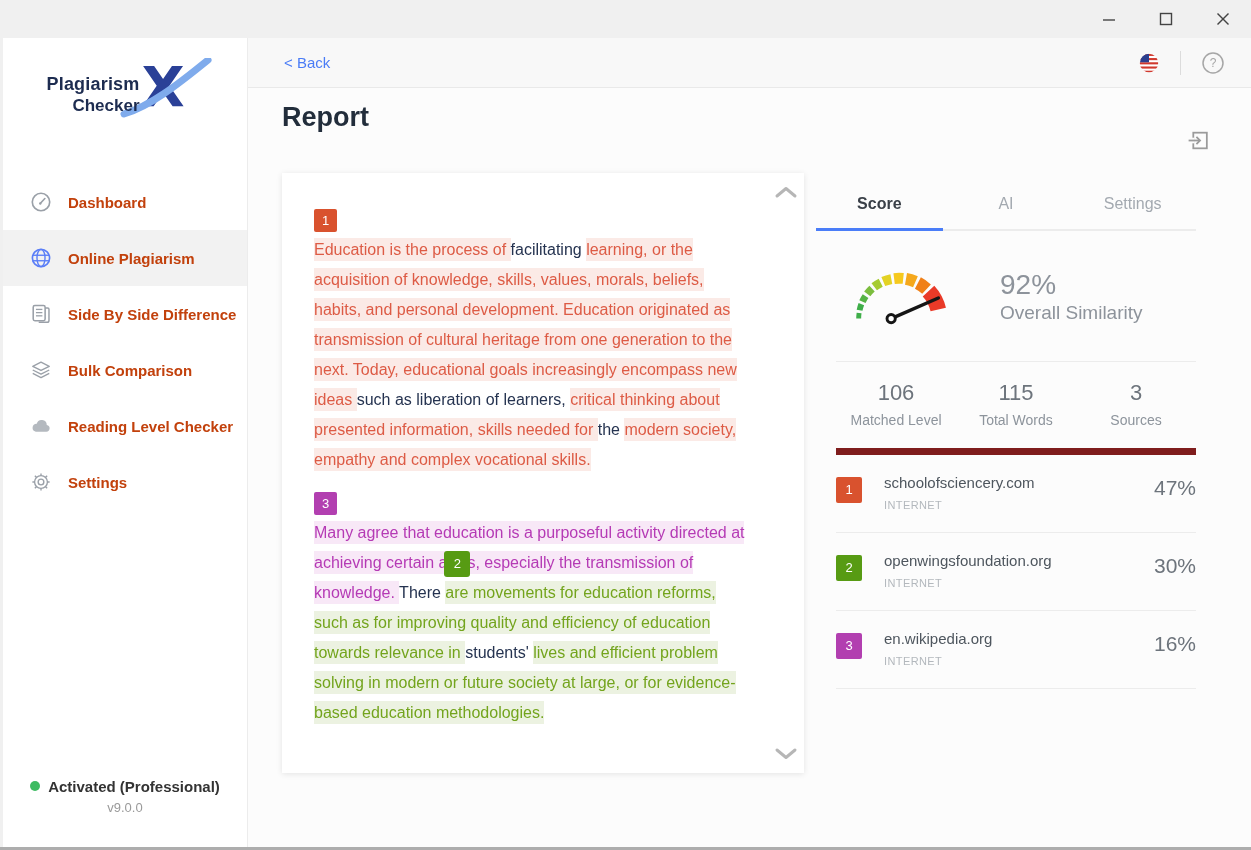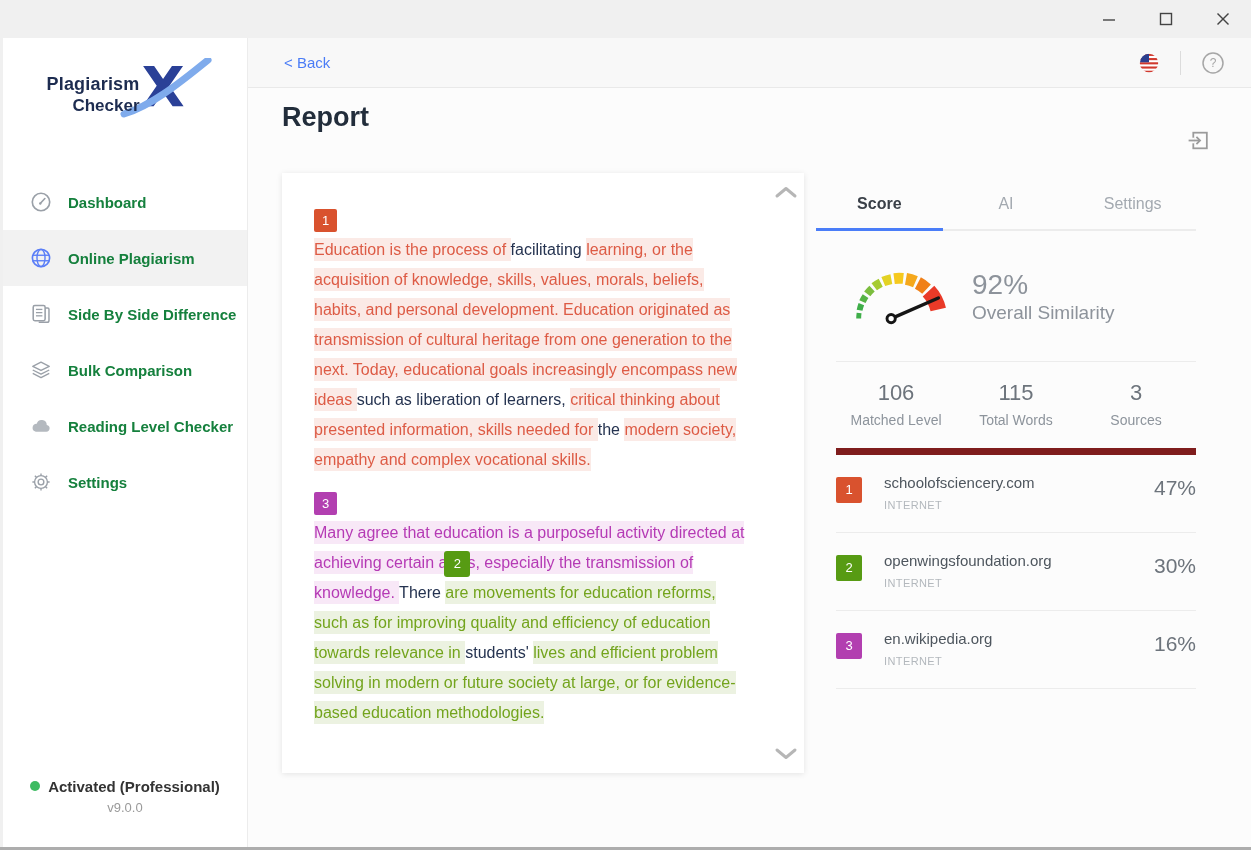--- a/index.html
+++ b/index.html
@@ -19,21 +19,21 @@
   .logo-text {text-align:right; margin-top:16px; position:relative; z-index:2;}
   .logo-line1 {font-size:18px; font-weight:bold; color:#1d2c50; letter-spacing:0.2px;}
   .logo-line2 {font-size:17px; font-weight:bold; color:#1d2c50; margin-top:1px;}
   .logo-x {position:relative; width:70px; height:62px; margin-left:-6px;}
   .logo-x-letter {font-family:"DejaVu Sans",sans-serif; font-size:56px; font-weight:bold; color:#2a4097; line-height:58px; display:block; padding-left:8px;}
   .logo-swoosh {position:absolute; left:-14px; top:0;}
   .menu {margin-top:32px;}
   .menu-item {height:56px; display:flex; align-items:center; padding-left:26px; cursor:pointer;}
   .menu-item.active {background:#f2f2f2;}
   .mi-icon {width:24px; display:flex; justify-content:center;}
-  .mi-label {margin-left:15px; font-size:15px; font-weight:600; color:#15803d;}
+  .mi-label {margin-left:15px; font-size:15px; font-weight:600; color:#c2410c;}
   .side-footer {position:absolute; bottom:32px; width:100%; text-align:center;}
   .status-line {font-size:15px; font-weight:bold; color:#333;}
   .status-dot {display:inline-block; width:10px; height:10px; border-radius:50%; vertical-align:1px; margin-right:8px;}
   .version {font-size:13px; color:#9a9a9a; margin-top:5px;}
 
   
   .main {flex:1; display:flex; flex-direction:column; background:#fcfcfc;}
   .main-header {height:50px; background:#f8f8f8; border-bottom:1px solid #e9e9e9; display:flex; align-items:center; justify-content:space-between; padding:0 26px 0 36px; flex-shrink:0;}
   .back {color:#4a7cf6; font-size:15px; cursor:pointer;}
   .header-right {display:flex; align-items:center; gap:20px;}
@@ -57,21 +57,21 @@
   .ibadge {display:inline-block; width:26px; height:26px; line-height:26px; text-align:center; color:#fff; font-size:13px; border-radius:3px; vertical-align:middle; position:relative; z-index:1; margin:0 -3px; cursor:pointer;}
   .bg-red {background:var(--red);} .bg-green {background:var(--green);} .bg-purple {background:var(--purple);}
   .scroll-chevron {position:absolute; right:5px; cursor:pointer; line-height:0;}
   .scroll-chevron.up {top:12px;} .scroll-chevron.down {bottom:12px;}
 
   
   .right-panel {width:380px; margin-left:12px; padding-top:9px;}
   .tabs {display:flex;}
   .tab {flex:1; text-align:center; font-size:16px; color:#a3a9b0; padding:13px 0 16px; border-bottom:2px solid #ececec; cursor:pointer;}
   .tab.active {color:#3a4048; font-weight:bold; border-bottom:3px solid var(--accent-blue); padding-bottom:15px;}
-  .score-section {display:flex; align-items:center; gap:12px; padding:26px 0 26px 4px; border-bottom:1px solid #ececec; margin-left:20px;}
+  .score-section {display:flex; align-items:center; gap:40px; padding:26px 0 26px 4px; border-bottom:1px solid #ececec; margin-left:20px;}
   .score-value {font-size:28px; color:#8d939b;}
   .score-label {font-size:19px; color:#8d939b; margin-top:1px;}
   .stats {display:flex; padding:18px 0 20px; border-bottom:7px solid #7f1d1d; margin-left:20px;}
   .stat {flex:1; text-align:center;}
   .stat-value {font-size:22px; color:#6d747c;}
   .stat-label {font-size:14px; color:#8d949c; margin-top:6px;}
   .source-row {display:flex; align-items:flex-start; padding:19px 0 21px; border-bottom:1px solid #ececec; margin-left:20px; cursor:pointer;}
   .src-badge {width:26px; height:26px; line-height:26px; border-radius:2px; color:#fff; text-align:center; font-size:13px; margin-top:3px; flex-shrink:0;}
   .src-info {margin-left:22px; flex:1;}
   .src-domain {font-size:15px; color:#4e565e;}

